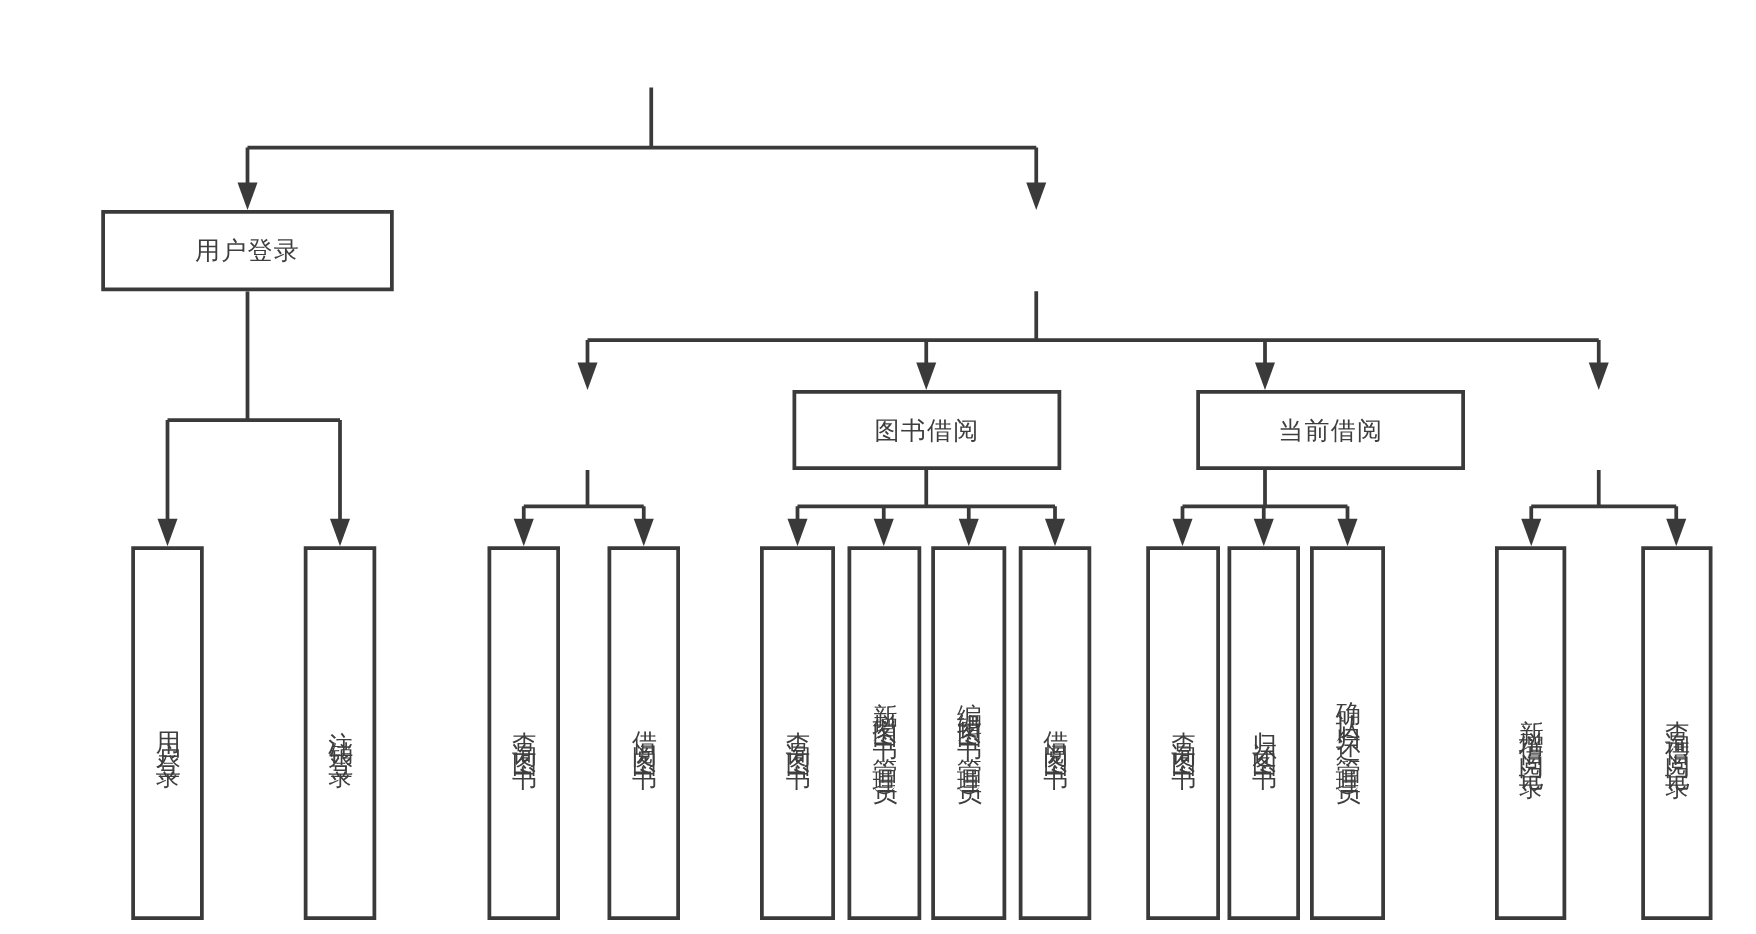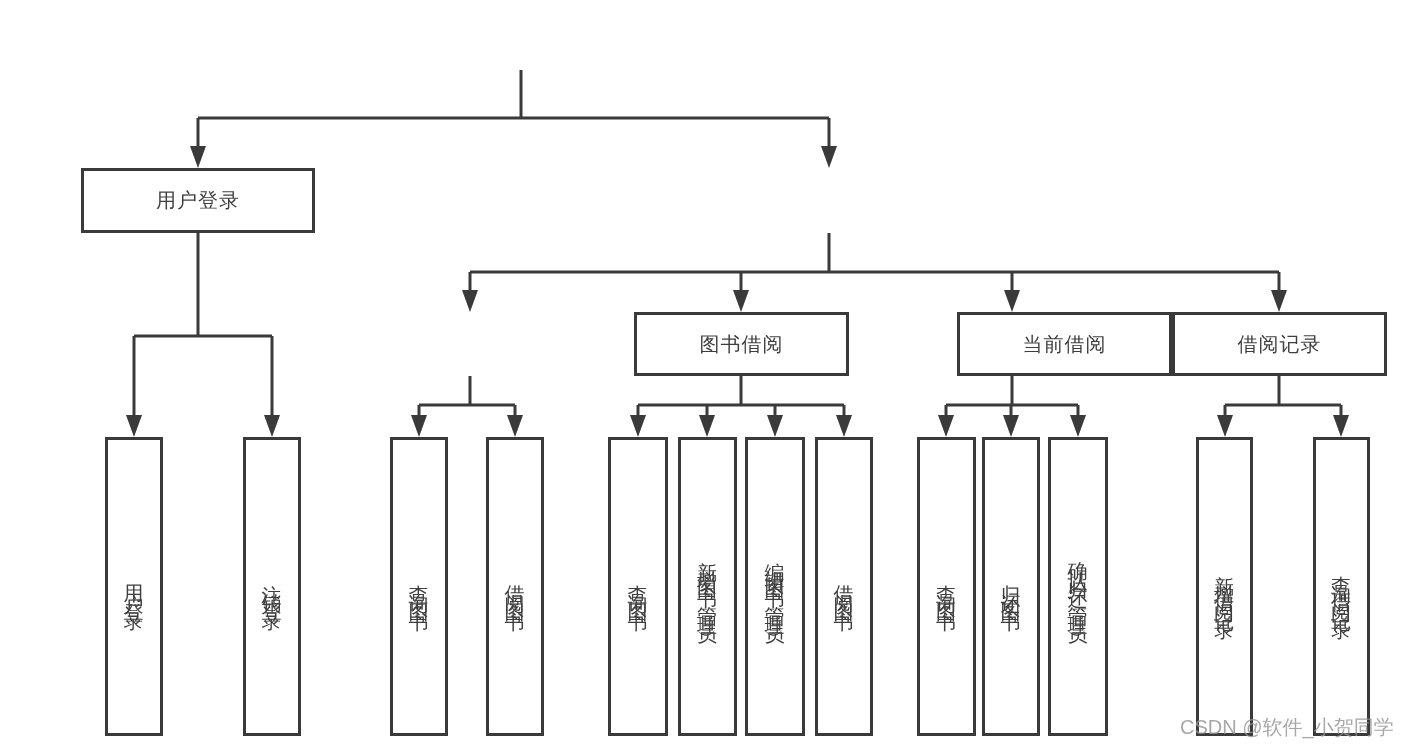--- a/index.html
+++ b/index.html
@@ -105,21 +105,20 @@
       <polygon points="1217,415 1233,415 1225,437"></polygon>
       <polygon points="1333,415 1349,415 1341,437"></polygon>
     </g>
   </svg>
 
 
   <div class="node h-node" style="left:81px;top:168px;width:234px;height:65px;">用户登录</div>
 
   <div class="node h-node" style="left:634px;top:312px;width:215px;height:64px;">图书借阅</div>
   <div class="node h-node" style="left:957px;top:312px;width:215px;height:64px;">当前借阅</div>
-  <div class="node h-node" style="left:1172px;top:312px;width:215px;height:64px;">借阅记录</div>
 
   <div class="node v-node" style="left:105px;top:437px;width:58px;height:299px;">
     <span>用户登录</span>
   </div>
   <div class="node v-node" style="left:243px;top:437px;width:58px;height:299px;">
     <span>注销登录</span>
   </div>
 
   <div class="node v-node" style="left:390px;top:437px;width:58px;height:299px;">
     <span>查询图书</span>
@@ -151,15 +150,14 @@
     <span>确认归还（管理员）</span>
   </div>
 
   <div class="node v-node" style="left:1196px;top:437px;width:57px;height:299px;">
     <span>新增借阅记录</span>
   </div>
   <div class="node v-node" style="left:1313px;top:437px;width:57px;height:299px;">
     <span>查询借阅记录</span>
   </div>
 
-  <div class="watermark">CSDN @软件_小贺同学</div>
 
 </div>
 
 </body></html>

